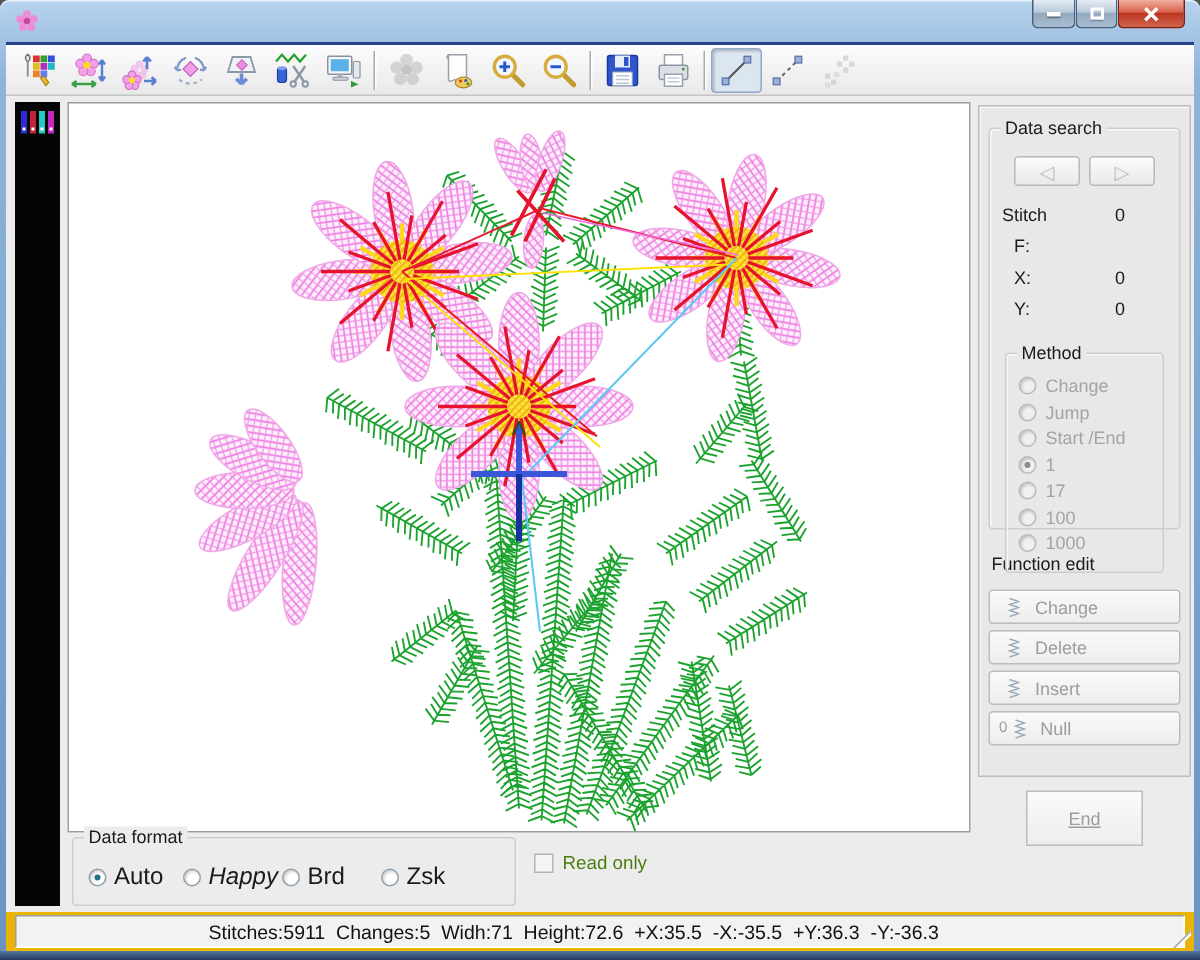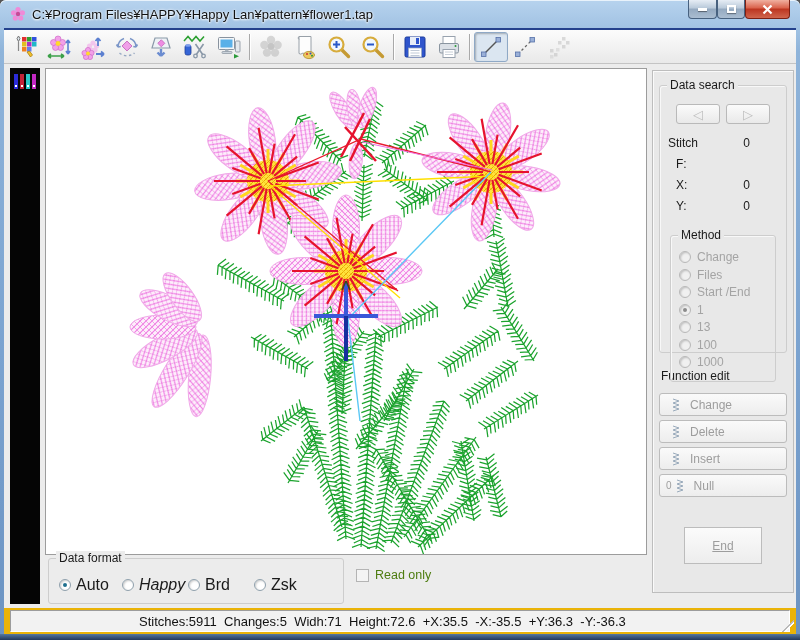--- a/index.html
+++ b/index.html
@@ -43,21 +43,21 @@
   .palette-strip { position:absolute; left:6px; top:40px; width:30px; height:536px; background:#050505; padding:6px 4px; }
   .pal-bars { display:flex; gap:2px; justify-content:center; }
   .pal-bar { width:4px; height:15px; position:relative; }
   .pal-bar::after { content:""; position:absolute; left:1px; bottom:2px; width:2px; height:2px; background:#fff; }
 
   
   .canvas-wrap { position:absolute; left:41px; top:40px; width:602px; height:487px;
     background:#fff; border:1px solid #9c9c9c; }
 
   
-  .rpanel { position:absolute; left:648px; top:42px; width:142px; height:523px;
+  .rpanel { position:absolute; left:648px; top:42px; width:142px; height:448px;
     background:#e8e8e8; border:1px solid #bdbdbd; box-shadow:inset 1px 1px 0 #fafafa; padding:8px 6px; font-size:12px; }
   .group { position:relative; border:1px solid #cdcdcd; border-radius:3px;
     box-shadow:inset 1px 1px 0 #f8f8f8; }
   .glabel { position:absolute; top:-8px; left:7px; background:#e8e8e8; padding:0 3px; font-size:12px; color:#1a1a1a; }
   .ds-group { height:268px; margin-top:6px; padding:18px 6px 0 6px; }
   .arrow-row { display:flex; gap:6px; justify-content:center; margin-bottom:12px; }
   .abtn { width:44px; height:20px; border:1px solid #b9b9b9; border-radius:3px;
     background:linear-gradient(180deg,#fbfbfb,#e9e9e9); display:flex; align-items:center; justify-content:center;
     color:#bdbdbd; font-size:13px; }
   .ds-row { display:flex; margin:7px 0 0 2px; color:#1a1a1a; }
@@ -109,21 +109,20 @@
     <span>
       <svg width="16" height="16" viewBox="0 0 16 16">
         <circle cx="8" cy="3.5" r="2.6" fill="#f08ad8"></circle>
           <circle cx="12.4" cy="6.8" r="2.6" fill="#f08ad8"></circle>
         <circle cx="10.7" cy="12" r="2.6" fill="#f08ad8"></circle>
           <circle cx="5.3" cy="12" r="2.6" fill="#f08ad8"></circle>
         <circle cx="3.6" cy="6.8" r="2.6" fill="#f08ad8"></circle>
           <circle cx="8" cy="8" r="2.2" fill="#c84898"></circle>
       </svg>
     </span>
-    <span class="title-text">C:¥Program Files¥HAPPY¥Happy Lan¥pattern¥flower1.tap</span>
   </div>
   <div class="winbtns">
     <div class="wbtn min">
         <span class="g-min"></span>
       </div>
     <div class="wbtn max">
         <span class="g-max"></span>
       </div>
     <div class="wbtn close">
       <svg width="11" height="11" viewBox="0 0 11 11">
@@ -562,33 +561,33 @@
           </div>
 
         <div class="group method-group">
           <span class="glabel">Method</span>
           <div class="radio-row">
               <span class="radio dis"></span>
               <span class="rlab dis">Change</span>
             </div>
           <div class="radio-row">
               <span class="radio dis"></span>
-              <span class="rlab dis">Files</span>
+              <span class="rlab dis">Jump</span>
             </div>
           <div class="radio-row">
               <span class="radio dis"></span>
               <span class="rlab dis">Start /End</span>
             </div>
           <div class="radio-row">
               <span class="radio dis sel"></span>
               <span class="rlab dis">1</span>
             </div>
           <div class="radio-row">
               <span class="radio dis"></span>
-              <span class="rlab dis">13</span>
+              <span class="rlab dis">17</span>
             </div>
           <div class="radio-row">
               <span class="radio dis"></span>
               <span class="rlab dis">100</span>
             </div>
           <div class="radio-row">
               <span class="radio dis"></span>
               <span class="rlab dis">1000</span>
             </div>
         </div>

